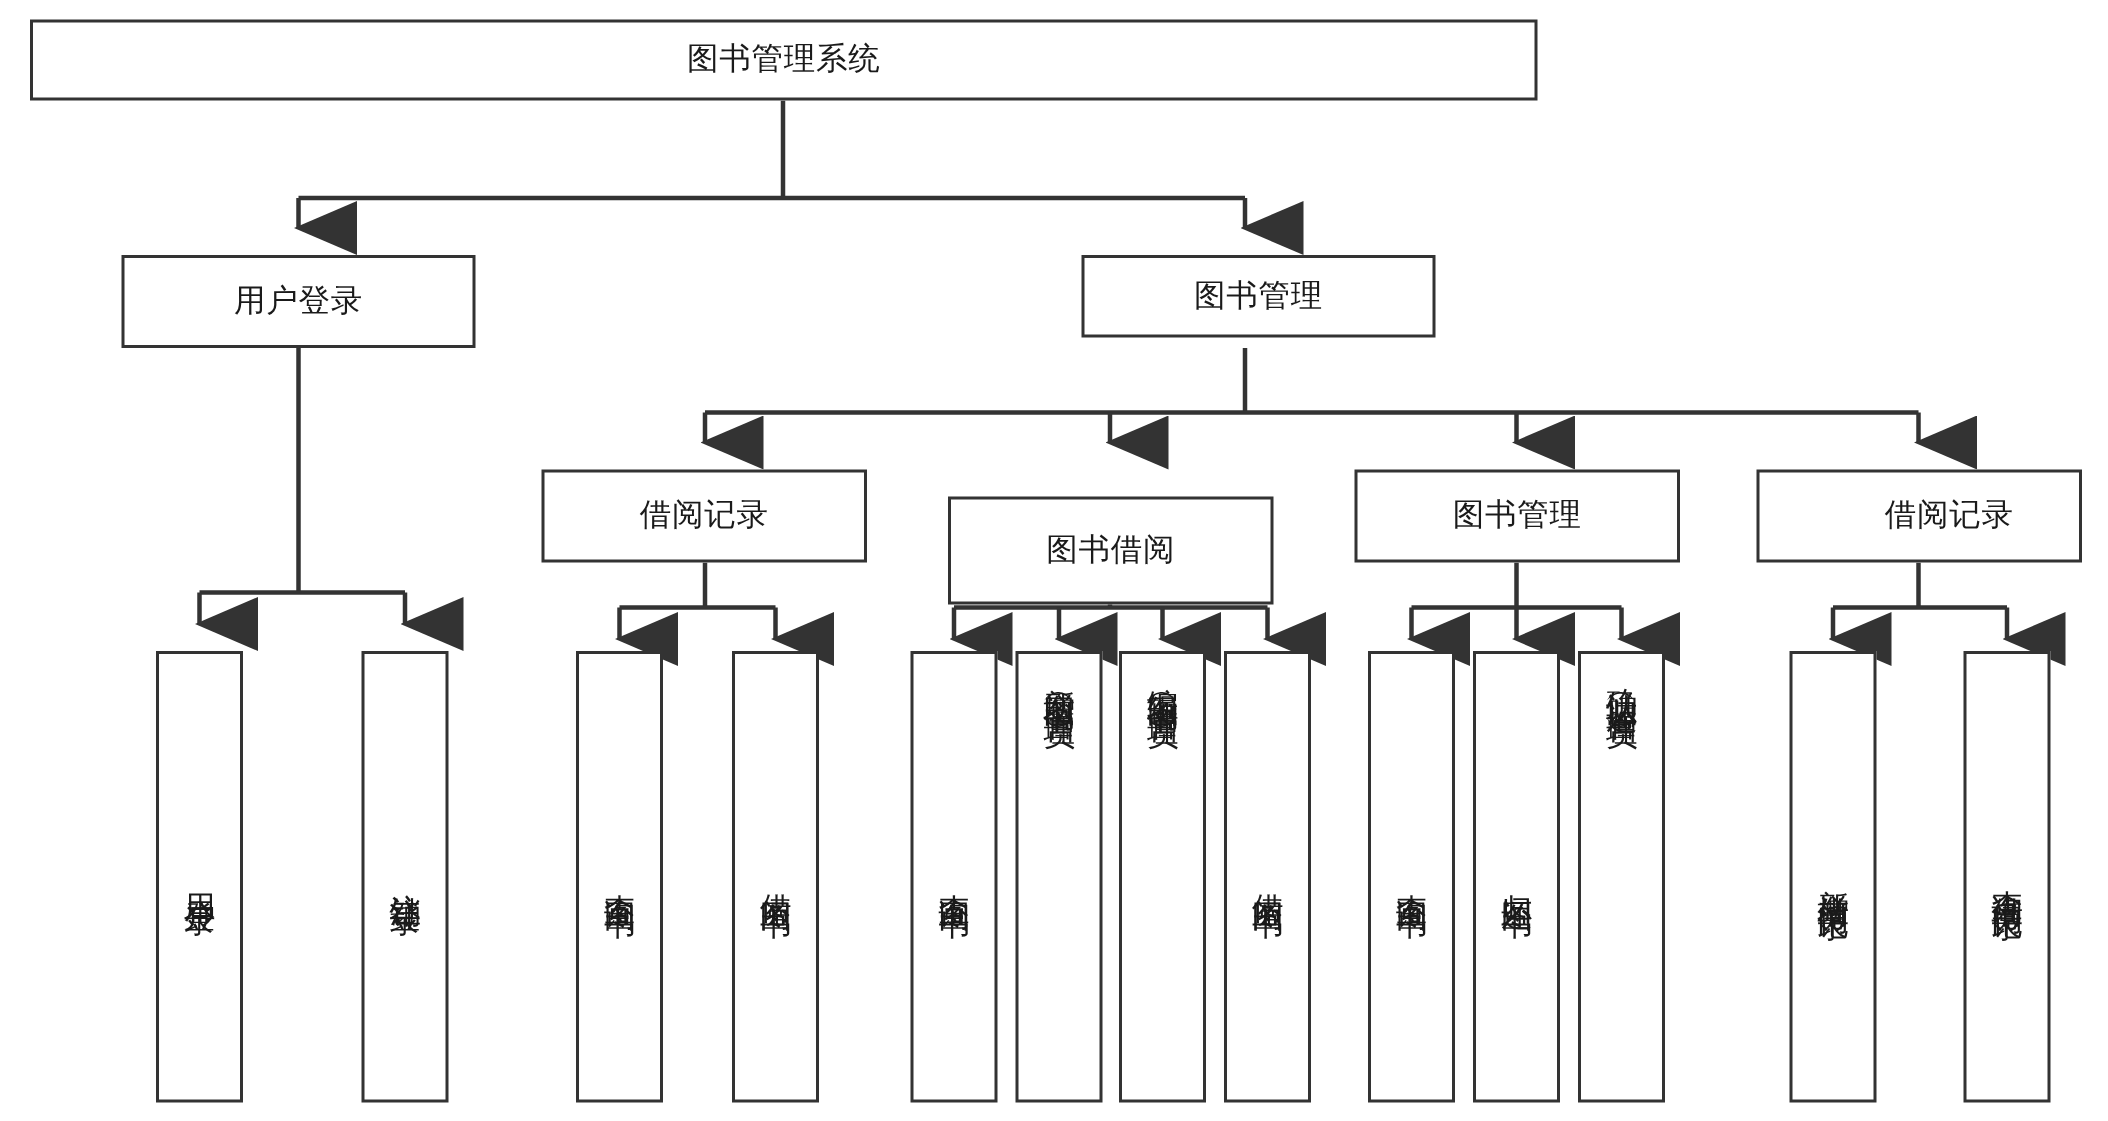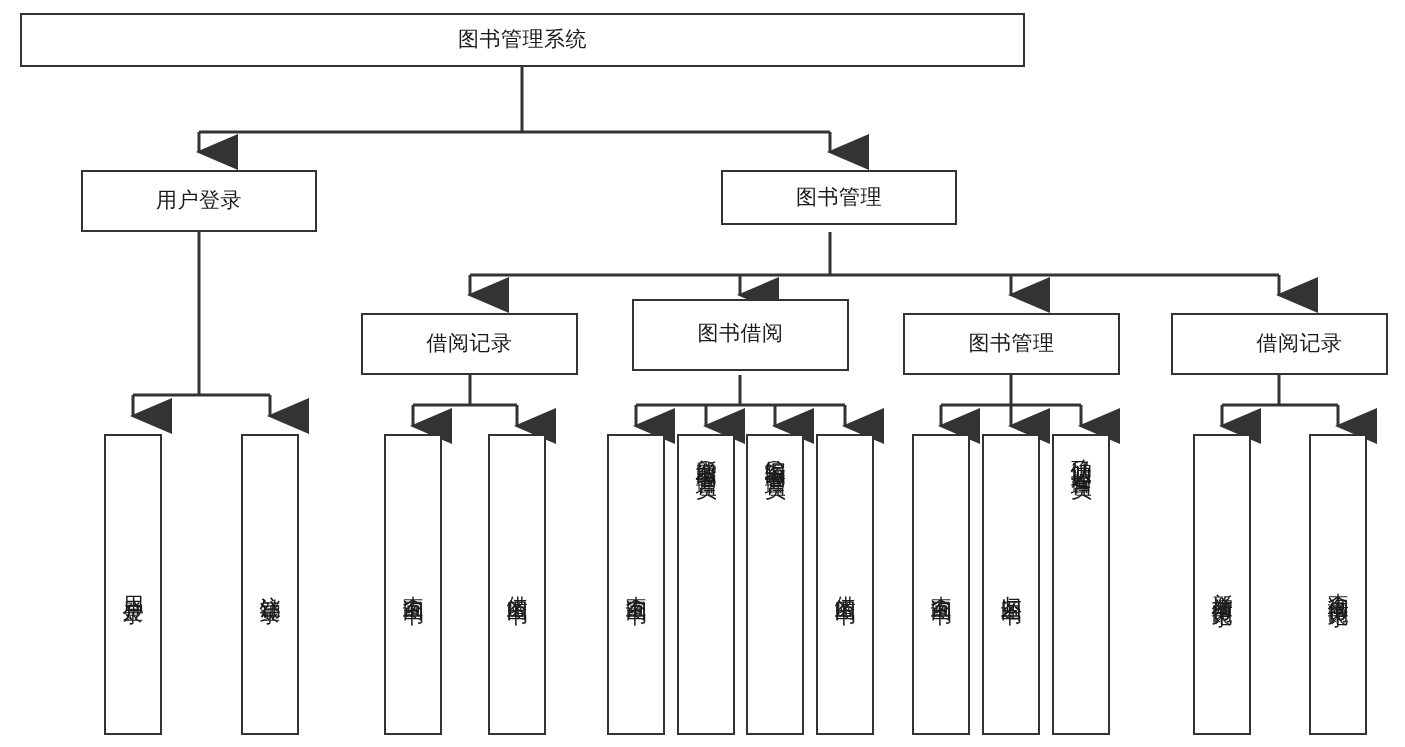--- a/index.html
+++ b/index.html
@@ -139,21 +139,21 @@
   </div>
 
   <div class="node" style="left:721px; top:170px; width:236px; height:55px;">
     <span class="node-label">图书管理</span>
   </div>
 
   <div class="node" style="left:361px; top:313px; width:217px; height:62px;">
     <span class="node-label">借阅记录</span>
   </div>
 
-  <div class="node" style="left:632px; top:299px; width:217px; height:72px;font-family:Liberation Mono, monospace;">
+  <div class="node" style="left:632px; top:331px; width:217px; height:72px;">
     <span class="node-label">图书借阅</span>
   </div>
 
   <div class="node" style="left:903px; top:313px; width:217px; height:62px;">
     <span class="node-label">图书管理</span>
   </div>
 
   <div class="node" style="left:1171px; top:313px; width:217px; height:62px;padding-left:40px;">
     <span class="node-label">借阅记录</span>
   </div>

